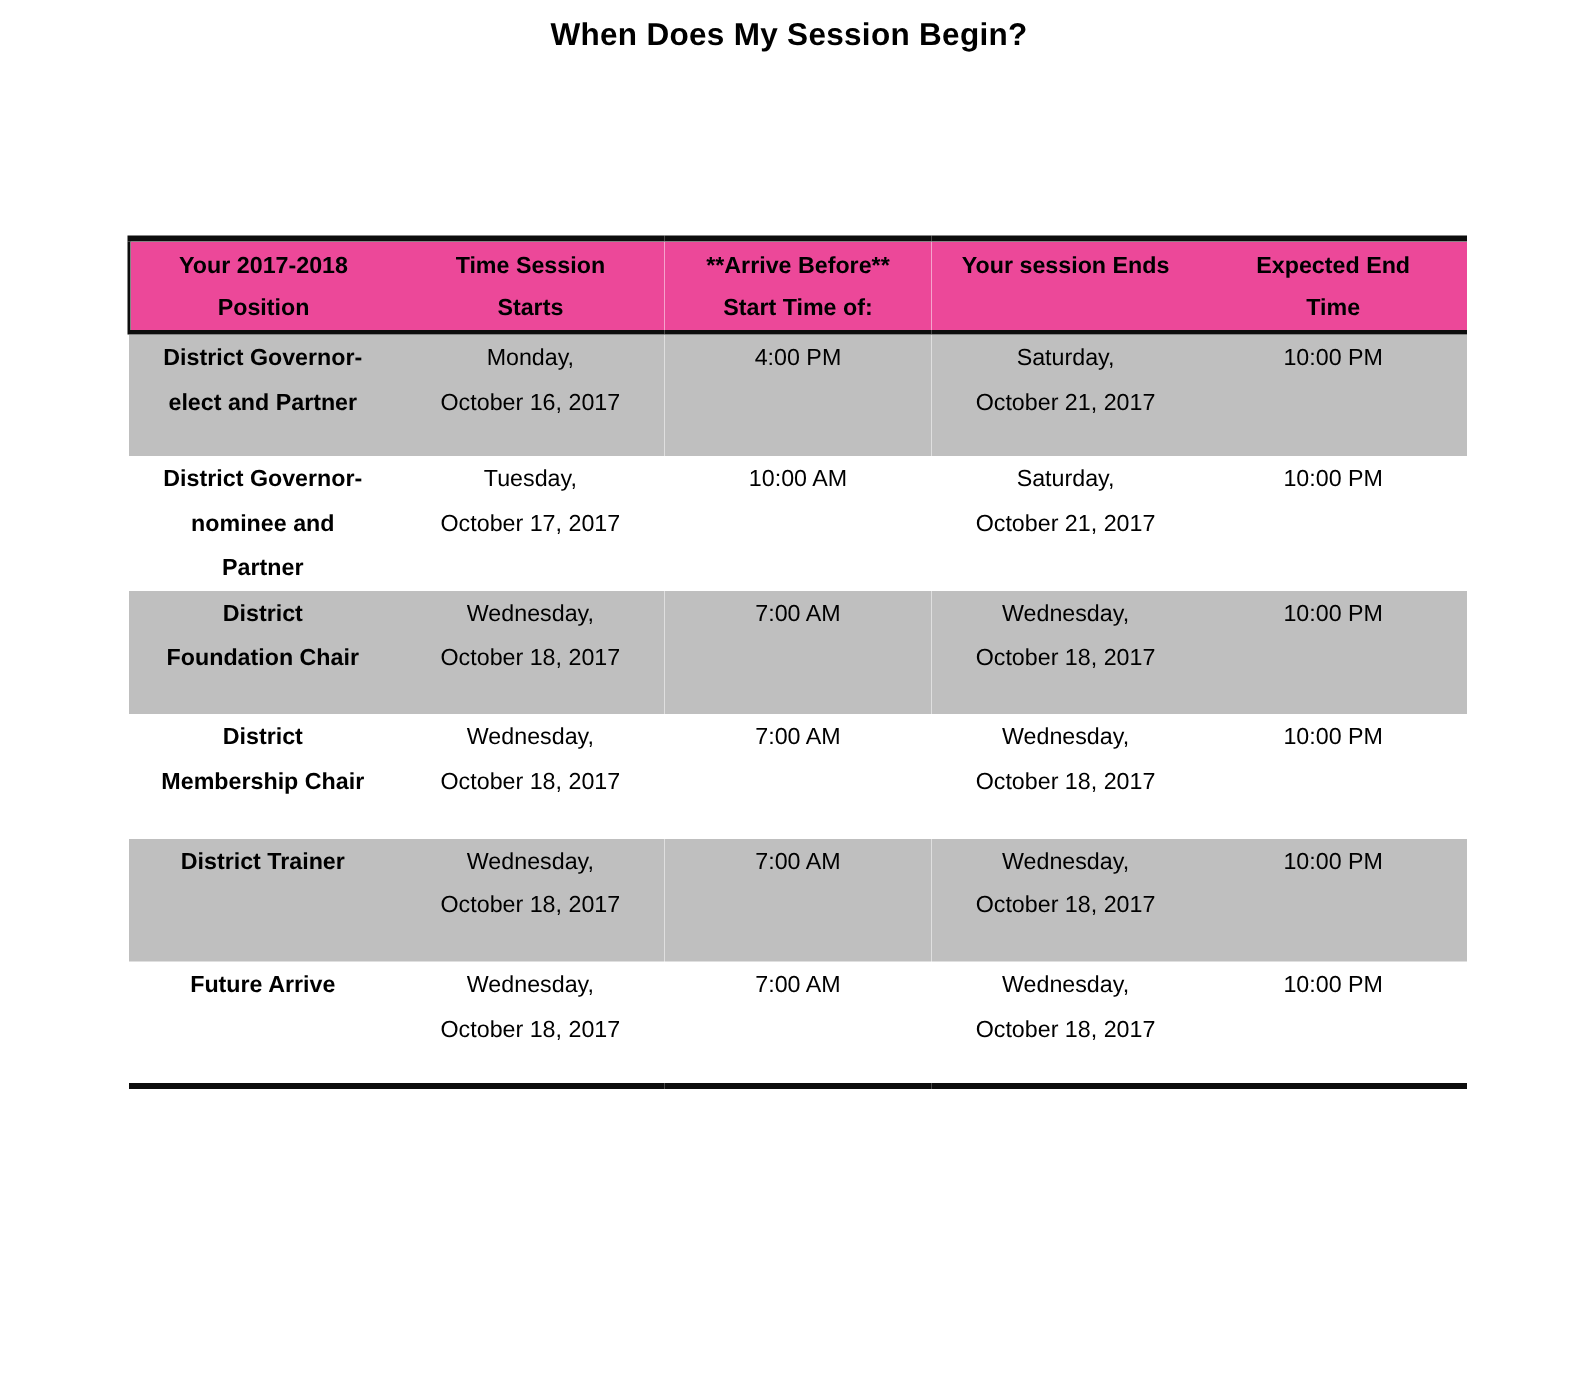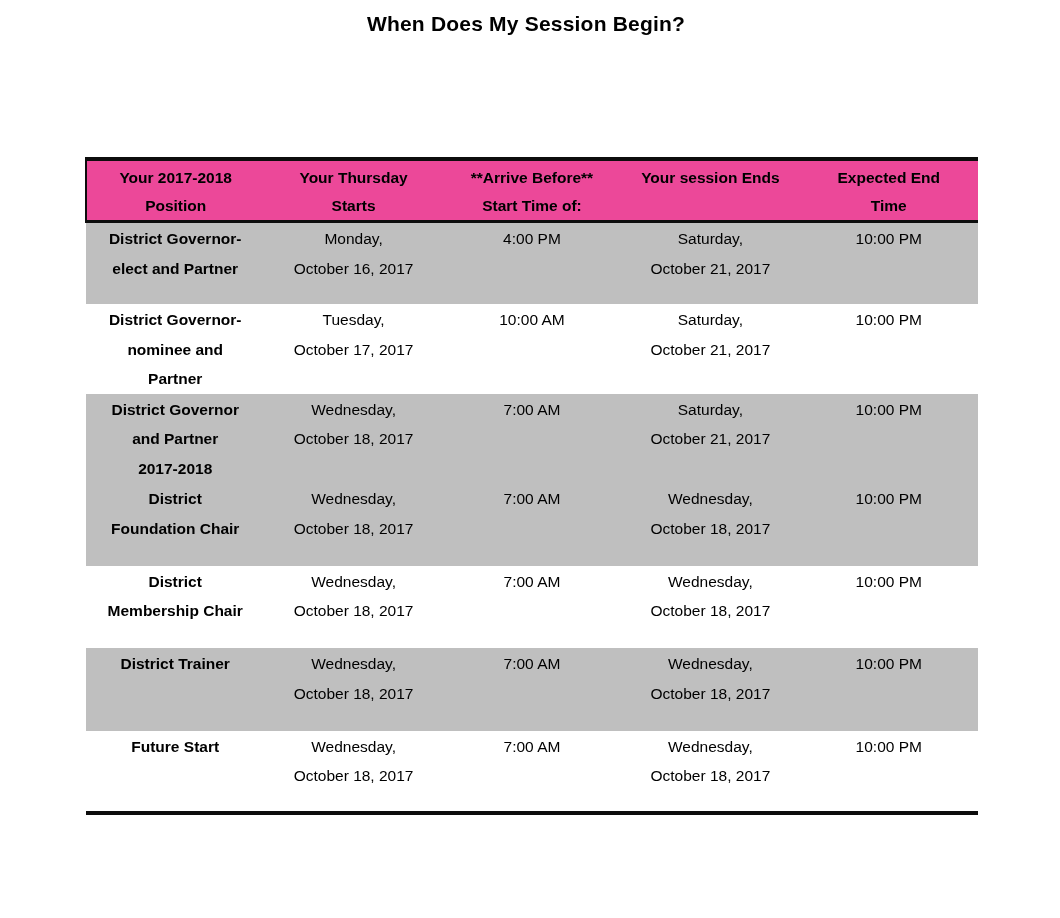--- a/index.html
+++ b/index.html
@@ -74,21 +74,21 @@
 </head>
 <body>
 
 <h1 class="title">When Does My Session Begin?</h1>
 
 <table class="schedule">
   <thead>
     <tr>
       <th>Your 2017-2018
 Position</th>
-      <th>Your Thursday
+      <th>Time Session
 Starts</th>
       <th>**Arrive Before**
 Start Time of:</th>
       <th>Your session Ends</th>
       <th>Expected End
 Time</th>
     </tr>
   </thead>
   <tbody>
     <tr class="gray">
@@ -101,31 +101,20 @@
 October 21, 2017</td>
       <td>10:00 PM</td>
     </tr>
     <tr>
       <td class="pos">District Governor-
 nominee and
 Partner</td>
       <td>Tuesday,
 October 17, 2017</td>
       <td>10:00 AM</td>
-      <td>Saturday,
-October 21, 2017</td>
-      <td>10:00 PM</td>
-    </tr>
-    <tr class="gray">
-      <td class="pos">District Governor
-and Partner
-2017-2018</td>
-      <td>Wednesday,
-October 18, 2017</td>
-      <td>7:00 AM</td>
       <td>Saturday,
 October 21, 2017</td>
       <td>10:00 PM</td>
     </tr>
     <tr class="gray">
       <td class="pos">District
 Foundation Chair</td>
       <td>Wednesday,
 October 18, 2017</td>
       <td>7:00 AM</td>
@@ -146,21 +135,21 @@
     <tr class="gray">
       <td class="pos">District Trainer</td>
       <td>Wednesday,
 October 18, 2017</td>
       <td>7:00 AM</td>
       <td>Wednesday,
 October 18, 2017</td>
       <td>10:00 PM</td>
     </tr>
     <tr>
-      <td class="pos">Future Start</td>
+      <td class="pos">Future Arrive</td>
       <td>Wednesday,
 October 18, 2017</td>
       <td>7:00 AM</td>
       <td>Wednesday,
 October 18, 2017</td>
       <td>10:00 PM</td>
     </tr>
   </tbody>
 </table>
 

